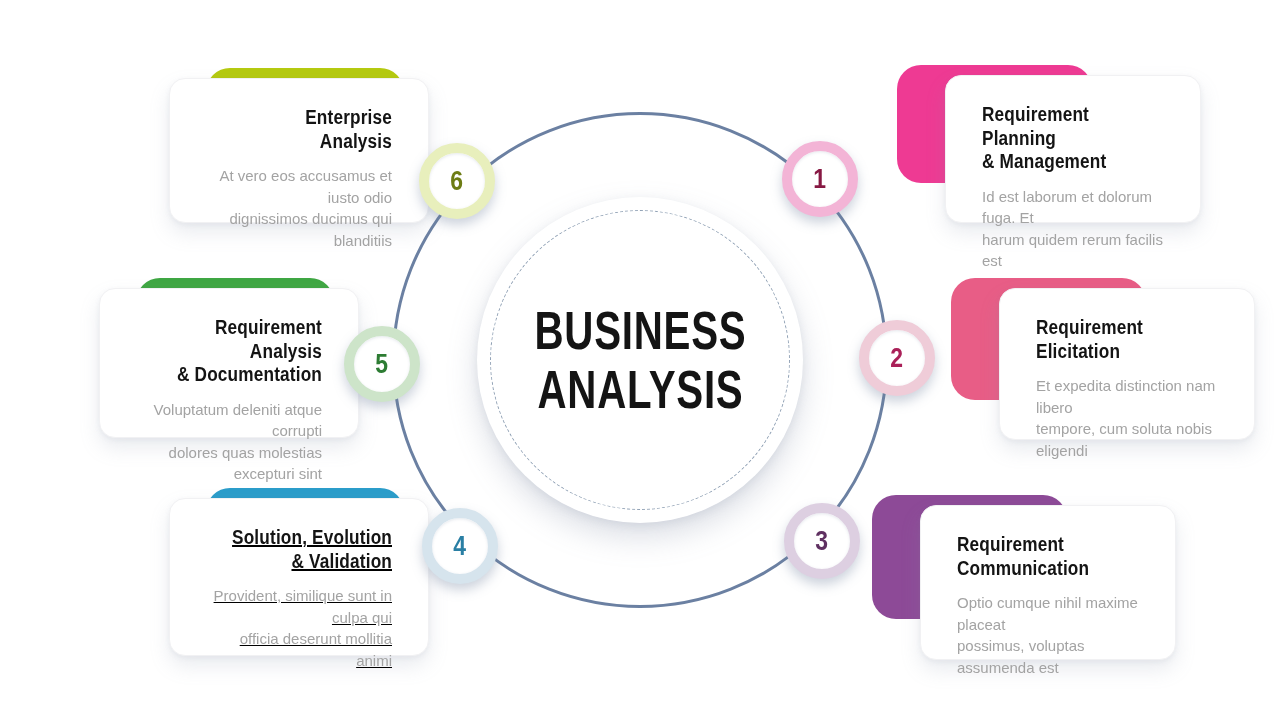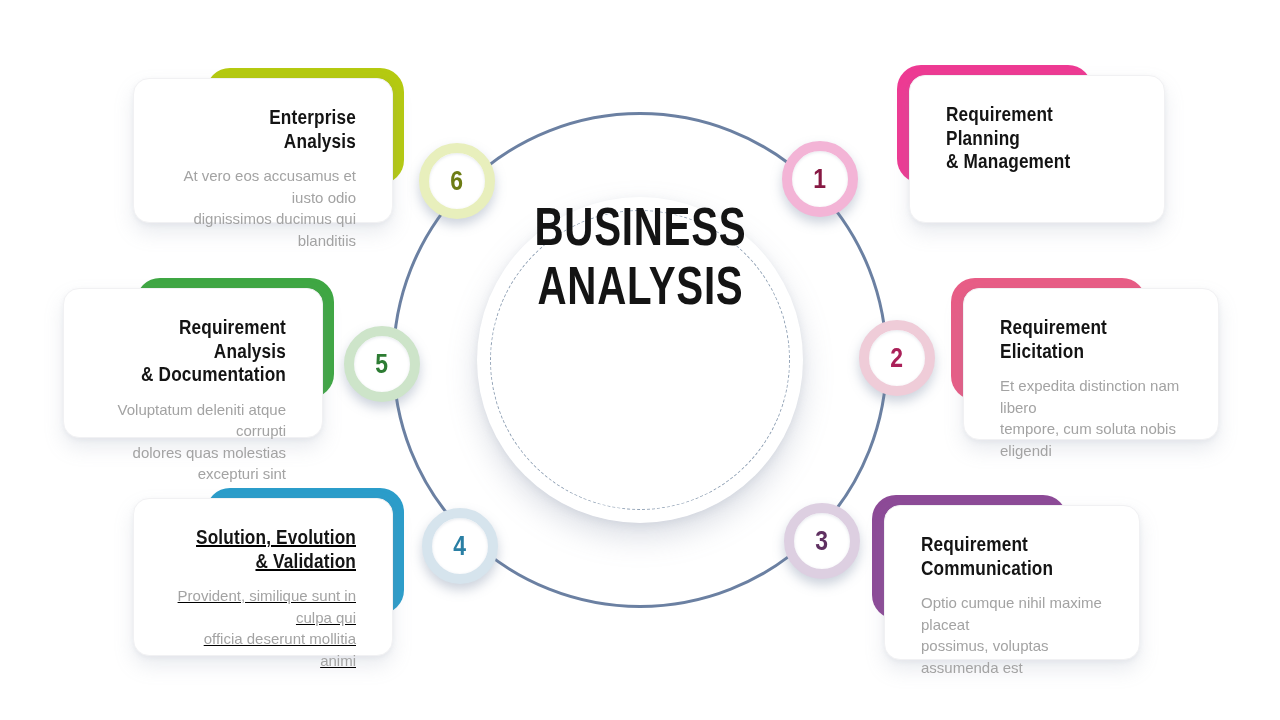--- a/index.html
+++ b/index.html
@@ -13,21 +13,21 @@
   .big-ring {
     position:absolute; left:392px; top:112px; width:496px; height:496px;
     border:3px solid var(--connector-circle,#6b80a2); border-radius:50%;
   }
 
   
   .center-circle {
     position:absolute; left:477px; top:197px; width:326px; height:326px;
     background:#fff; border-radius:50%;
     box-shadow:0 14px 30px rgba(125,138,160,.28), 0 3px 8px rgba(125,138,160,.15);
-    display:flex; justify-content:center;
+    display:flex; align-items:center; justify-content:center;
   }
   .dashed-circle {
     position:absolute; left:13px; top:13px; width:300px; height:300px;
     border:1.5px dashed var(--dashed-circle,#8fa0b4); border-radius:50%;
   }
   .center-title {
     white-space:pre-line; text-align:center;
     font-size:53px; line-height:59px; font-weight:bold; letter-spacing:1px;
     color:var(--title-text,#141414);
     transform:scaleX(.76);
@@ -50,20 +50,21 @@
     position:absolute; width:76%; height:80%; top:-10px;
     background:var(--accent,#ccc); border-radius:24px;
   }
   .card.left  .accent { right:-11px; }
   .card.right .accent { left:-12px; }
   .panel {
     position:relative; width:100%; height:100%;
     background:#fff; border-radius:16px; border:1px solid #f1f1f3;
     box-shadow:0 10px 20px rgba(140,150,170,.18), 0 2px 5px rgba(140,150,170,.10);
     padding:27px 36px;
+    margin-left:36px;
   }
   .card.left  .panel { text-align:right; }
   .card.right .panel { text-align:left; }
   .card-title {
     white-space:pre-line; font-size:20px; line-height:23.5px; font-weight:bold;
     color:var(--title-text,#141414); letter-spacing:.2px;
   }
   .card.left  .card-title { transform:scaleX(.86); transform-origin:100% 50%; }
   .card.right .card-title { transform:scaleX(.86); transform-origin:0 50%; }
   .card-desc {
@@ -101,20 +102,22 @@
   </div>
   <div class="badge" style="left: 419px; top: 143px; --accent: #b5ca10; --ring: #e8efbc; --num: #6d7c14;">
     <span class="badge-num">6</span>
   </div>
 
   <div class="card right" style="left: 909px; top: 75px; width: 256px; height: 148px; --accent: #ee3a93; --ring: #f3b4d6; --num: #871843;">
     <div class="accent"></div>
     <div class="panel">
       <h2 class="card-title">Requirement Planning
 &amp; Management</h2>
+      <p class="card-desc">Id est laborum et dolorum fuga. Et
+harum quidem rerum facilis est</p>
     </div>
   </div>
 
   <div class="card right" style="left: 963px; top: 288px; width: 256px; height: 152px; --accent: #e85d86; --ring: #efccd8; --num: #aa2058;">
     <div class="accent"></div>
     <div class="panel">
       <h2 class="card-title">Requirement Elicitation</h2>
       <p class="card-desc">Et expedita distinction nam libero
 tempore, cum soluta nobis eligendi</p>
     </div>

